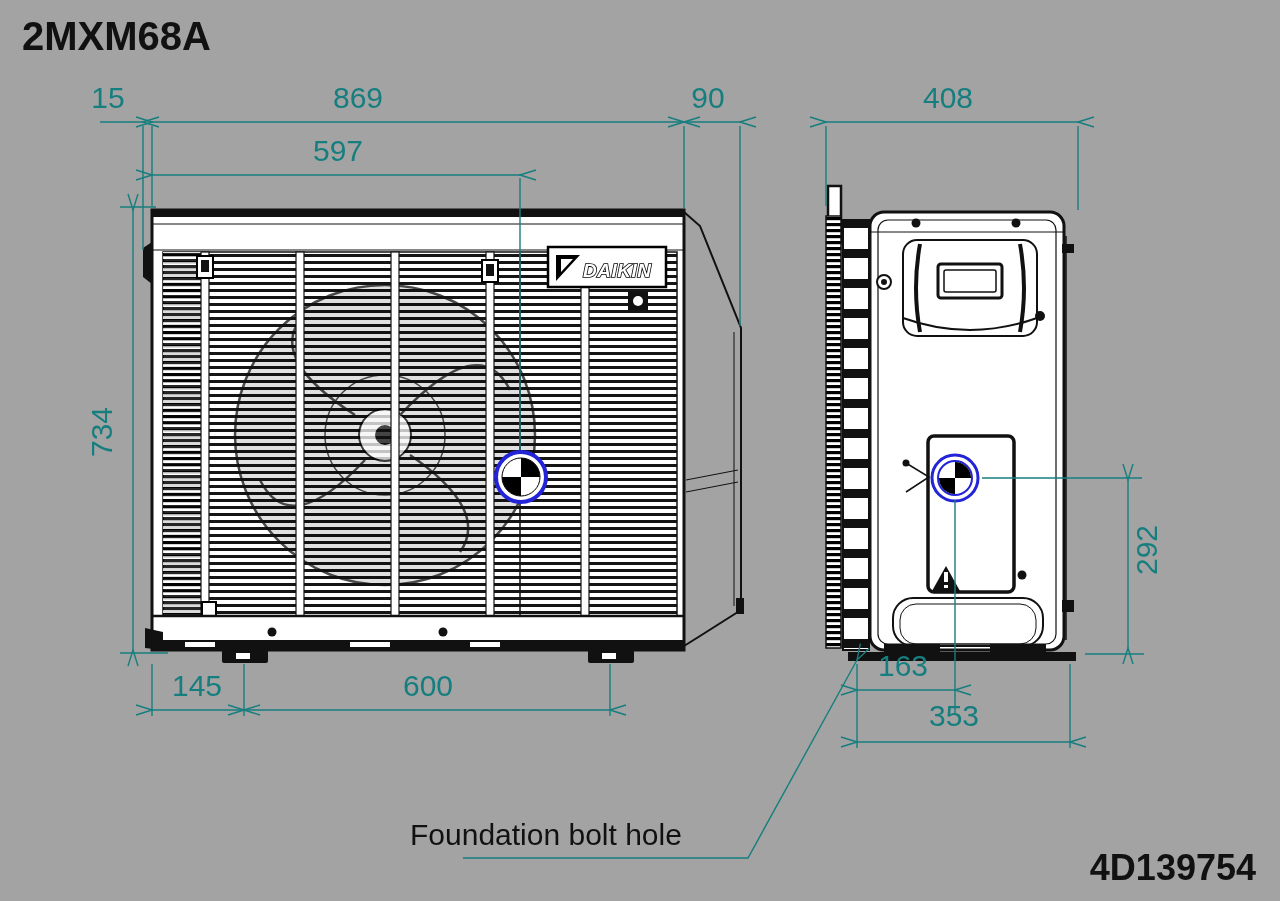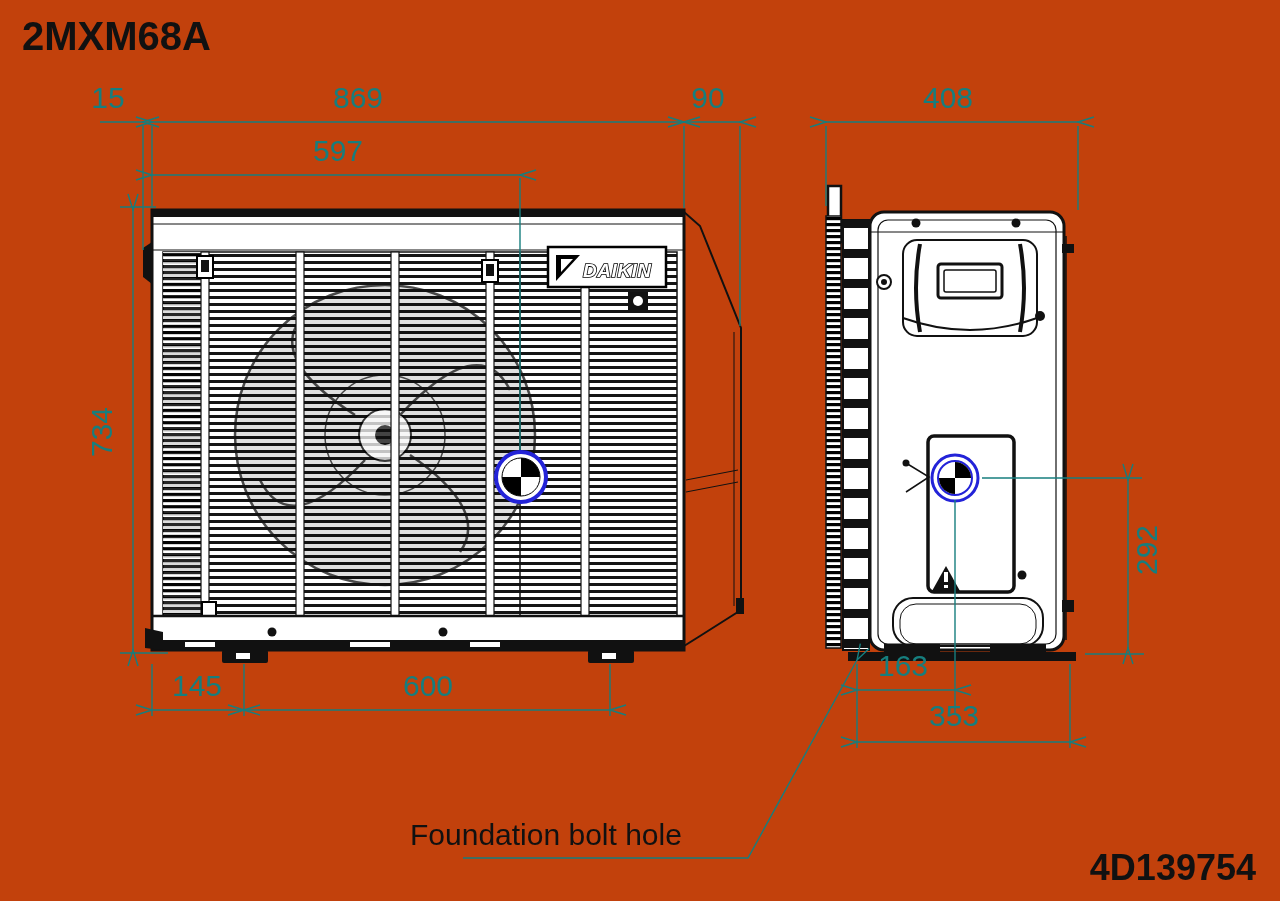--- a/index.html
+++ b/index.html
@@ -1,16 +1,16 @@
 <!DOCTYPE html>
 <html><head>
 <meta charset="utf-8">
 <style>
   html,body{margin:0;padding:0;background:#fff;}
-  #canvas{position:relative;width:1280px;height:901px;background:#c2410c;overflow:hidden;
+  #canvas{position:relative;width:1280px;height:901px;background:#a3a3a3;overflow:hidden;
           font-family:"Liberation Sans",sans-serif;}
   svg{position:absolute;inset:0;}
   .ln{stroke:#111;fill:none;}
   .dim{stroke:#167e7e;stroke-width:1.4;fill:none;}
   .dimtxt{fill:#167e7e;font-size:30px;font-family:"Liberation Sans",sans-serif;}
   .blk{fill:#111;}
   .wht{fill:#fff;}
   .title-txt{fill:#111;font-size:40px;font-weight:bold;font-family:"Liberation Sans",sans-serif;}
   .doc-txt{fill:#111;font-size:36px;font-weight:bold;font-family:"Liberation Sans",sans-serif;}
   .note-txt{fill:#111;font-size:30px;font-family:"Liberation Sans",sans-serif;}

